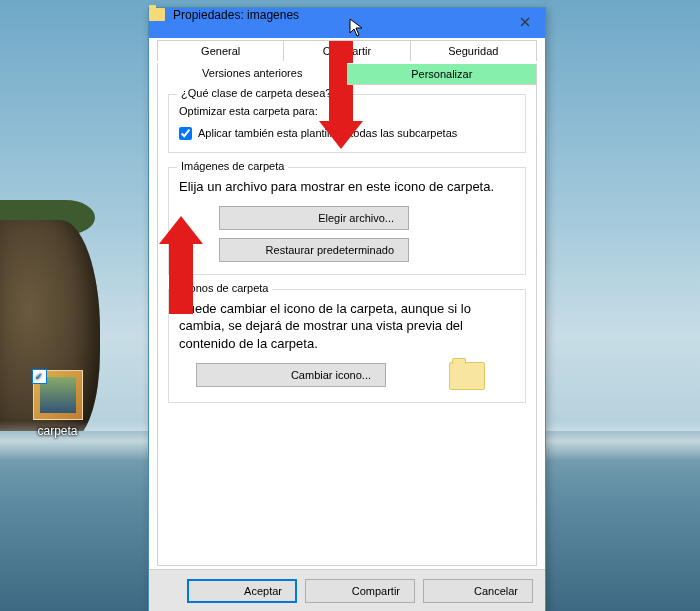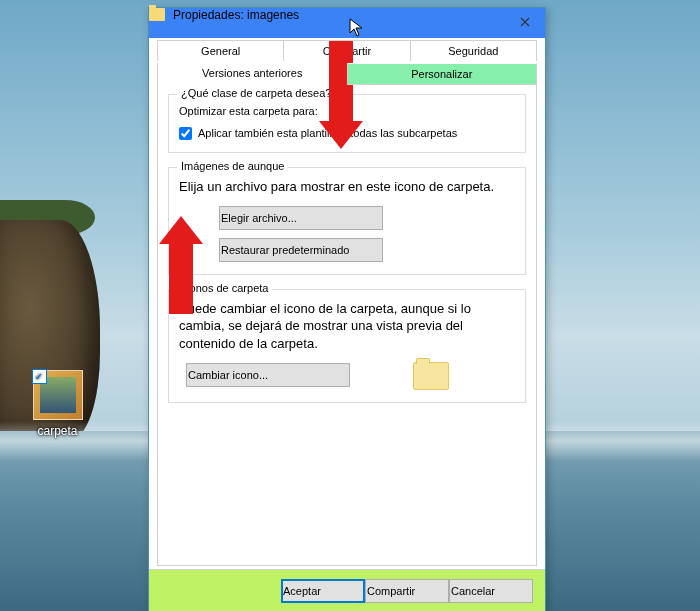--- a/index.html
+++ b/index.html
@@ -27,25 +27,25 @@
 .tabs-row.bottom .tab.active{border-top:1px solid #fff;border-bottom:1px solid #d0d0d0;margin-bottom:-1px}
 .tab.narrowspace{margin-left:-1px}
 .body-area{position:absolute;left:8px;right:8px;top:74px;bottom:46px;border:1px solid #d0d0d0;border-top:none;padding:12px 10px;background:#fff}
 .group{border:1px solid #dcdcdc;padding:10px 10px 12px;margin-bottom:14px;position:relative}
 .group-legend{position:absolute;top:-8px;left:8px;background:#fff;padding:0 4px;font-size:11px}
 .lbl{font-size:11px;margin-bottom:4px}
 .combo{width:100%;height:22px;border:1px solid #adadad;background:#e1e1e1;display:flex;align-items:center;padding:0 6px;position:relative;cursor:pointer;font-size:11px}
 .combo .chev{position:absolute;right:6px;top:50%;transform:translateY(-50%);font-size:10px;color:#555}
 .chkrow{display:flex;align-items:flex-start;margin-top:10px;font-size:11px}
 .chkrow input{margin:0 6px 0 0}
-.btn{height:22px;border:1px solid #adadad;background:#e1e1e1;font-size:11px;padding:0 1px;cursor:pointer;display:inline-flex;align-items:center;justify-content:flex-start}
+.btn{height:22px;border:1px solid #adadad;background:#e1e1e1;font-size:11px;padding:0 14px;cursor:pointer;display:inline-flex;align-items:center;justify-content:flex-end}
 .desc{font-size:13px;margin-bottom:10px;line-height:1.35}
 .folder-ico{width:34px;height:26px;background:#f8e6a0;border:1px solid #e0c860;border-radius:2px;position:relative;display:inline-block;margin-left:60px;vertical-align:middle}
 .folder-ico::before{content:"";position:absolute;left:2px;top:-5px;width:12px;height:5px;background:#f8e6a0;border:1px solid #e0c860;border-bottom:none;border-radius:2px 2px 0 0}
-.footer{position:absolute;left:0;right:0;bottom:0;height:42px;border-top:1px solid #d0d0d0;display:flex;align-items:center;justify-content:flex-end;padding:0 12px;background:#bef264}
+.footer{position:absolute;left:0;right:0;bottom:0;height:42px;border-top:1px solid #d0d0d0;display:flex;align-items:center;justify-content:flex-end;padding:0 12px;gap:8px;background:#e5e5e5}
 .footer .btn{width:80px;background:#e1e1e1}
 .footer .btn.primary{border-color:#0078d7;box-shadow:inset 0 0 0 1px #0078d7}
 .arrow{position:absolute;pointer-events:none}
 .arrow .shaft{width:24px;height:48px;background:#e21b1b;margin:0 auto}
 .arrow .head{width:0;height:0;border-left:22px solid transparent;border-right:22px solid transparent;border-top:28px solid #e21b1b;margin:0 auto}
 .arrow .head.up{border-top:none;border-bottom:28px solid #e21b1b}
 </style>
 </head>
 <body>
 
@@ -93,38 +93,38 @@
       <div class="group">
         <div class="group-legend">¿Qué clase de carpeta desea?</div>
         <div class="lbl">Optimizar esta carpeta para:</div>
         <label class="chkrow">
           <input type="checkbox" checked="" style="">
           <span>Aplicar también esta plantilla a todas las subcarpetas</span>
         </label>
       </div>
 
       <div class="group">
-        <div class="group-legend">Imágenes de aunque</div>
+        <div class="group-legend">Imágenes de carpeta</div>
         <div class="desc">Elija un archivo para mostrar en este icono de carpeta.</div>
         <div style="margin-left:40px">
           <div class="btn" style="width:160px">
             <span>Elegir archivo...</span>
           </div>
           <div style="height:8px"></div>
           <div class="btn" style="width:160px">
             <span>Restaurar predeterminado</span>
           </div>
         </div>
       </div>
 
       <div class="group">
         <div class="group-legend">Iconos de carpeta</div>
         <div class="desc">Puede cambiar el icono de la carpeta, aunque si lo cambia, se dejará de mostrar una vista previa del contenido de la carpeta.</div>
         <div>
-          <div class="btn" style="width:160px;margin-left:7px">
+          <div class="btn" style="width:160px;margin-left:17px">
             <span>Cambiar icono...</span>
           </div>
           <span class="folder-ico"></span>
         </div>
       </div>
 
     </div>
 
     <div class="footer">
       <div class="btn primary">

